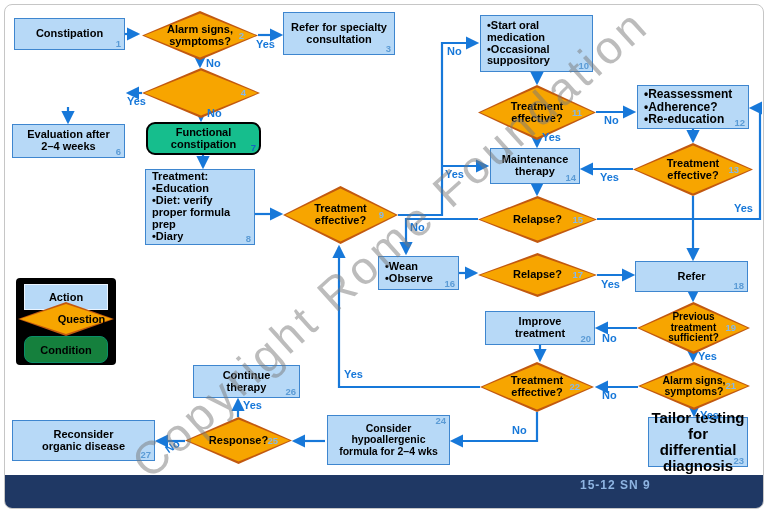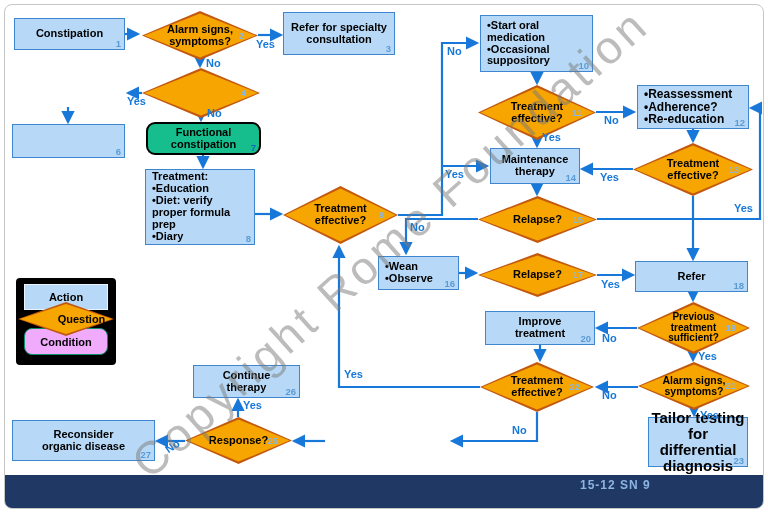--- a/index.html
+++ b/index.html
@@ -20,21 +20,21 @@
   .diamond{background:none;border:none;}
   .db{position:absolute;inset:0;background:#C2590F;clip-path:polygon(50% 0,100% 50%,50% 100%,0 50%);}
   .df{position:absolute;inset:2.4px;background:#F7A500;clip-path:polygon(50% 0,100% 50%,50% 100%,0 50%);}
   .diamond .num{right:14px;bottom:auto;top:50%;transform:translateY(-50%);color:#86B8E8;}
   
   .legend{position:absolute;left:16px;top:278px;width:100px;height:87px;background:#000;
           border-radius:4px;z-index:2;}
   .lg-item{position:absolute;display:flex;align-items:center;justify-content:center;
            font-weight:bold;font-size:11px;color:#000;box-sizing:border-box;}
   .lg-action{left:8px;top:6px;width:84px;height:26px;background:#B7D9F7;border:1.5px solid #eaf4ff;}
-  .lg-cond{left:8px;top:50px;width:84px;height:27px;background:#f0abfc;border:1.5px solid #0a8f68;border-radius:8px;align-items:center;}
+  .lg-cond{left:8px;top:58px;width:84px;height:27px;background:#15803d;border:1.5px solid #0a8f68;border-radius:8px;align-items:center;}
   .lg-q{left:2px;top:24px;width:96px;height:34px;z-index:4;}
   .lg-q .db{background:#C2590F;}
   .lg-q .df{inset:2px;background:#F7A500;}
   .lg-q .txt{font-size:11px;margin-left:31px;}
   
   .elbl{position:absolute;font-weight:bold;font-size:11px;color:#1778D9;z-index:5;}
   .tilt{transform:rotate(-35deg);}
   
   .arrows{position:absolute;left:0;top:0;z-index:1;}
   
@@ -113,20 +113,22 @@
     <span class="txt">Refer for specialty
 consultation</span>
     <span class="num">3</span>
   </div>
   <div class="node diamond" style="left:142px;top:68px;width:118px;height:50px">
     <span class="db"></span>
       <span class="df"></span>
     <span class="num">4</span>
   </div>
   <div class="node action" style="left:12px;top:124px;width:113px;height:34px">
+    <span class="txt">Evaluation after
+2–4 weeks</span>
     <span class="num">6</span>
   </div>
   <div class="node condition" style="left:146px;top:122px;width:115px;height:33px">
     <span class="txt">Functional
 constipation</span>
     <span class="num">7</span>
   </div>
   <div class="node action left" style="left:145px;top:169px;width:110px;height:76px">
     <span class="txt">Treatment:
 •Education
@@ -221,20 +223,26 @@
       <span class="df"></span>
     <span class="txt">Treatment
 effective?</span>
     <span class="num">22</span>
   </div>
   <div class="node action" style="left:648px;top:417px;width:100px;height:50px">
     <span class="txt" style="font-size:15px">Tailor testing for
 differential
 diagnosis</span>
     <span class="num">23</span>
+  </div>
+  <div class="node action" style="left:327px;top:415px;width:123px;height:50px">
+    <span class="txt" style="font-size:10.5px">Consider
+hypoallergenic
+formula for 2–4 wks</span>
+    <span class="num num-top">24</span>
   </div>
   <div class="node diamond" style="left:185px;top:417px;width:107px;height:47px">
     <span class="db"></span>
       <span class="df"></span>
     <span class="txt">Response?</span>
     <span class="num">25</span>
   </div>
   <div class="node action" style="left:193px;top:365px;width:107px;height:33px">
     <span class="txt">Continue
 therapy</span>

